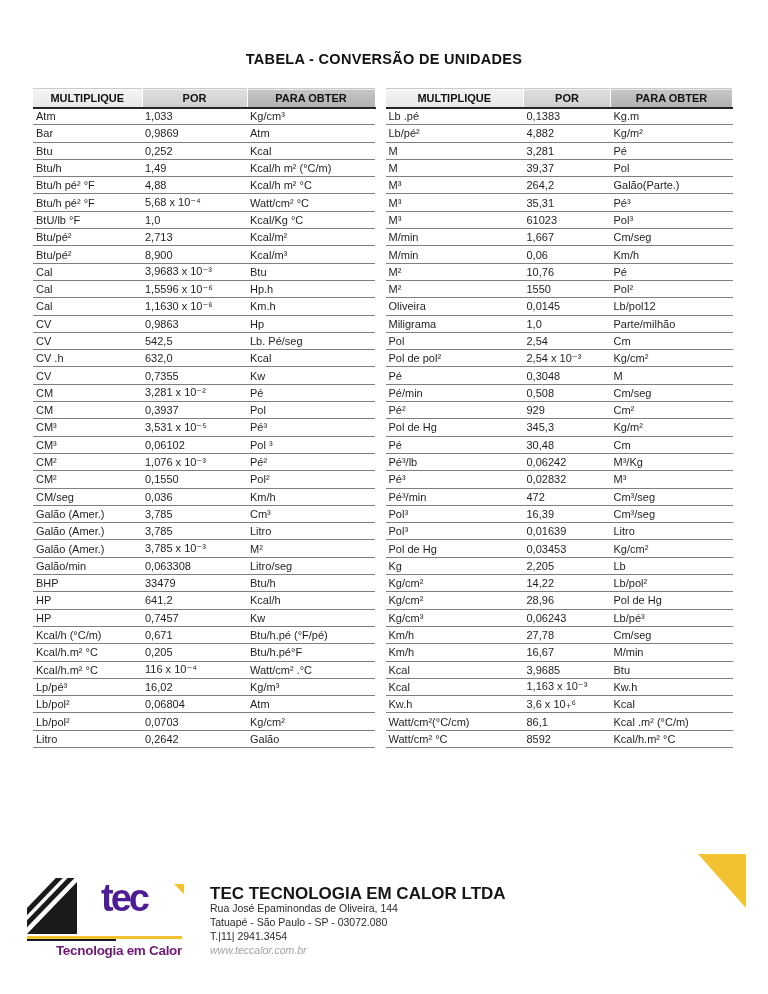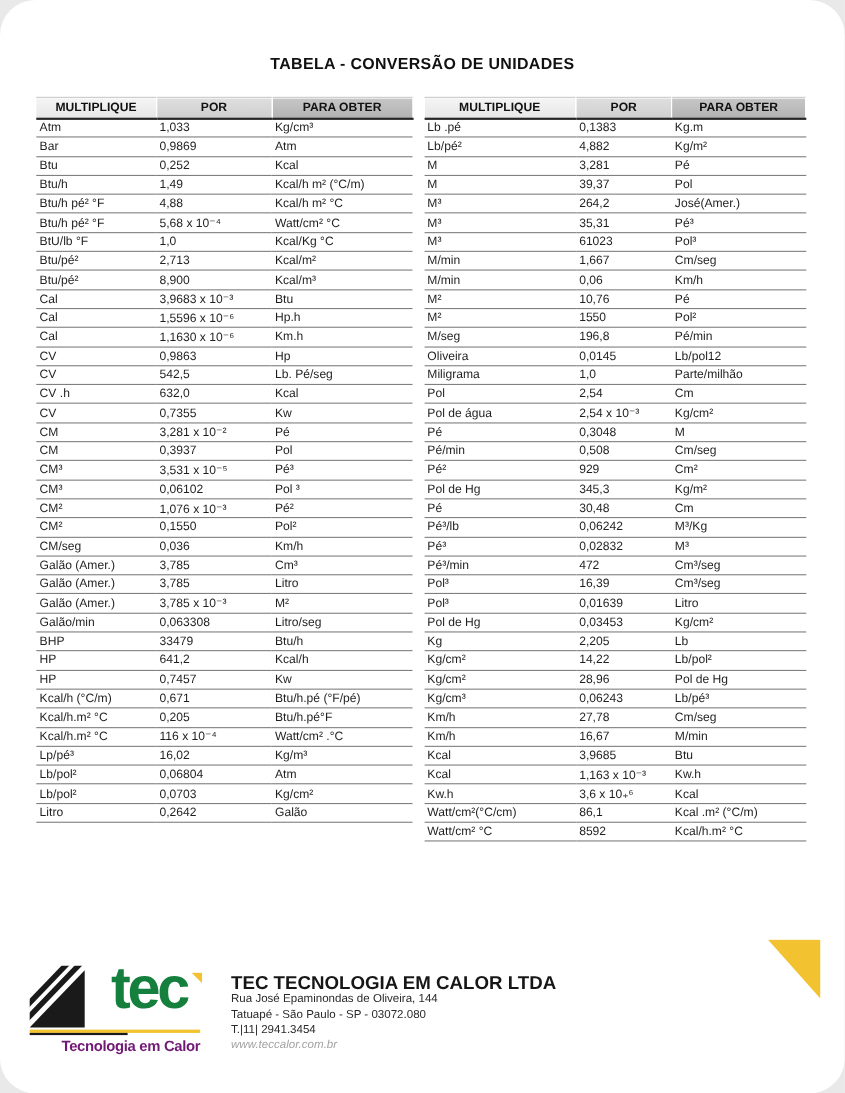--- a/index.html
+++ b/index.html
@@ -2,21 +2,20 @@
 <html><head>
 <meta charset="utf-8">
 <style>
   * { margin:0; padding:0; box-sizing:border-box; }
   html,body { background:#e9e9e9; }
   .page {
     position:relative; width:768px; height:994px; background:#ffffff;
     margin:0 auto; overflow:hidden;
     font-family:"Liberation Sans","DejaVu Sans",sans-serif;
     color:#1f1f1f;
-    border-radius:32px;
   }
   .title {
     position:absolute; top:51px; left:0; width:768px;
     text-align:center; font-size:14.5px; font-weight:bold;
     letter-spacing:0.3px; color:#111;
   }
   .tables {
     position:absolute; top:88px; left:33px;
     display:flex; gap:10px; align-items:flex-start;
   }
@@ -42,21 +41,21 @@
 
   
   .corner-triangle {
     position:absolute; left:698px; top:854px; width:48px; height:54px;
     clip-path:polygon(0 0, 100% 0, 100% 100%);
   }
   .logo { position:absolute; left:27px; top:878px; width:158px; height:84px; }
   .logo svg { position:absolute; left:0; top:0; }
   .logo-tec {
     position:absolute; left:74px; top:-10px; font-weight:bold;
-    font-size:54px; line-height:60px; letter-spacing:-3px; color:#15803d;
+    font-size:38px; line-height:60px; letter-spacing:-3px; color:#4c1d95;
     font-stretch:condensed;
   }
   .logo-notch {
     position:absolute; left:147px; top:6px; width:10px; height:10px;
     clip-path:polygon(0 0, 100% 0, 100% 100%);
   }
   .logo-underline-yellow { position:absolute; left:0; top:58px; width:155px; height:3px; }
   .logo-underline-black  { position:absolute; left:0; top:61px; width:89px;  height:2px; background:#1a1a1a; }
   .logo-tagline {
     position:absolute; right:3px; top:65px; font-weight:bold; font-size:13.5px;
@@ -306,21 +305,21 @@
             <td>Pé</td>
           </tr>
           <tr>
             <td>M</td>
             <td>39,37</td>
             <td>Pol</td>
           </tr>
           <tr>
             <td>M³</td>
             <td>264,2</td>
-            <td>José(Amer.)</td>
+            <td>Galão(Parte.)</td>
           </tr>
           <tr>
             <td>M³</td>
             <td>35,31</td>
             <td>Pé³</td>
           </tr>
           <tr>
             <td>M³</td>
             <td>61023</td>
             <td>Pol³</td>
@@ -339,41 +338,36 @@
             <td>M²</td>
             <td>10,76</td>
             <td>Pé</td>
           </tr>
           <tr>
             <td>M²</td>
             <td>1550</td>
             <td>Pol²</td>
           </tr>
           <tr>
-            <td>M/seg</td>
-            <td>196,8</td>
-            <td>Pé/min</td>
-          </tr>
-          <tr>
             <td>Oliveira</td>
             <td>0,0145</td>
             <td>Lb/pol12</td>
           </tr>
           <tr>
             <td>Miligrama</td>
             <td>1,0</td>
             <td>Parte/milhão</td>
           </tr>
           <tr>
             <td>Pol</td>
             <td>2,54</td>
             <td>Cm</td>
           </tr>
           <tr>
-            <td>Pol de água</td>
+            <td>Pol de pol²</td>
             <td>2,54 x 10⁻³</td>
             <td>Kg/cm²</td>
           </tr>
           <tr>
             <td>Pé</td>
             <td>0,3048</td>
             <td>M</td>
           </tr>
           <tr>
             <td>Pé/min</td>

